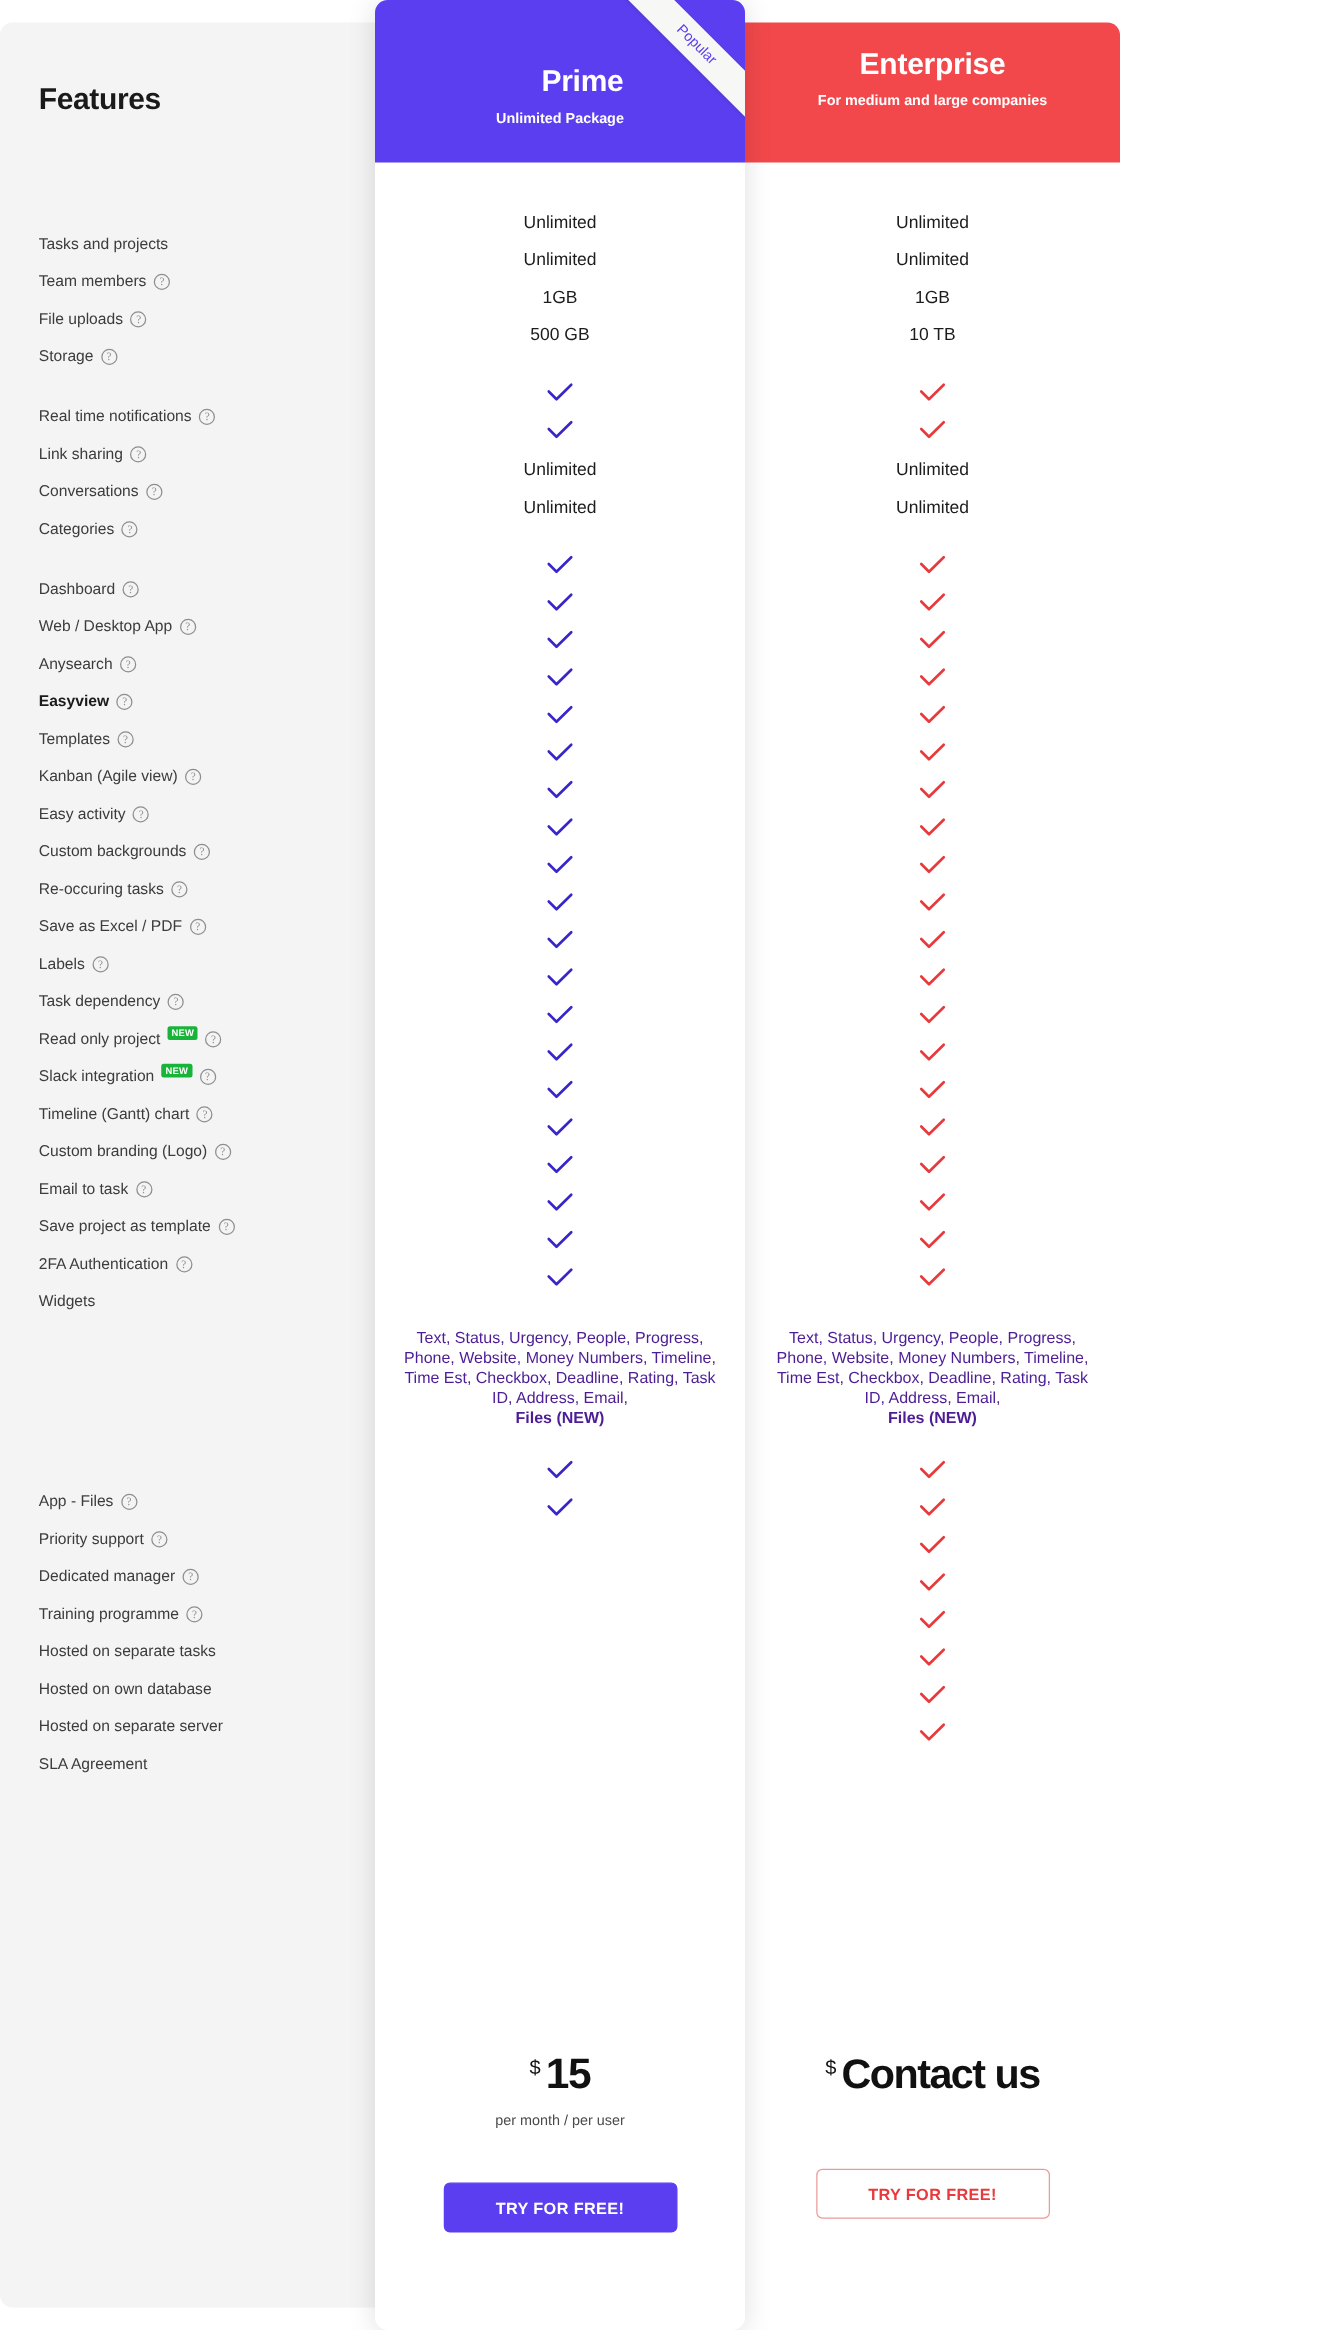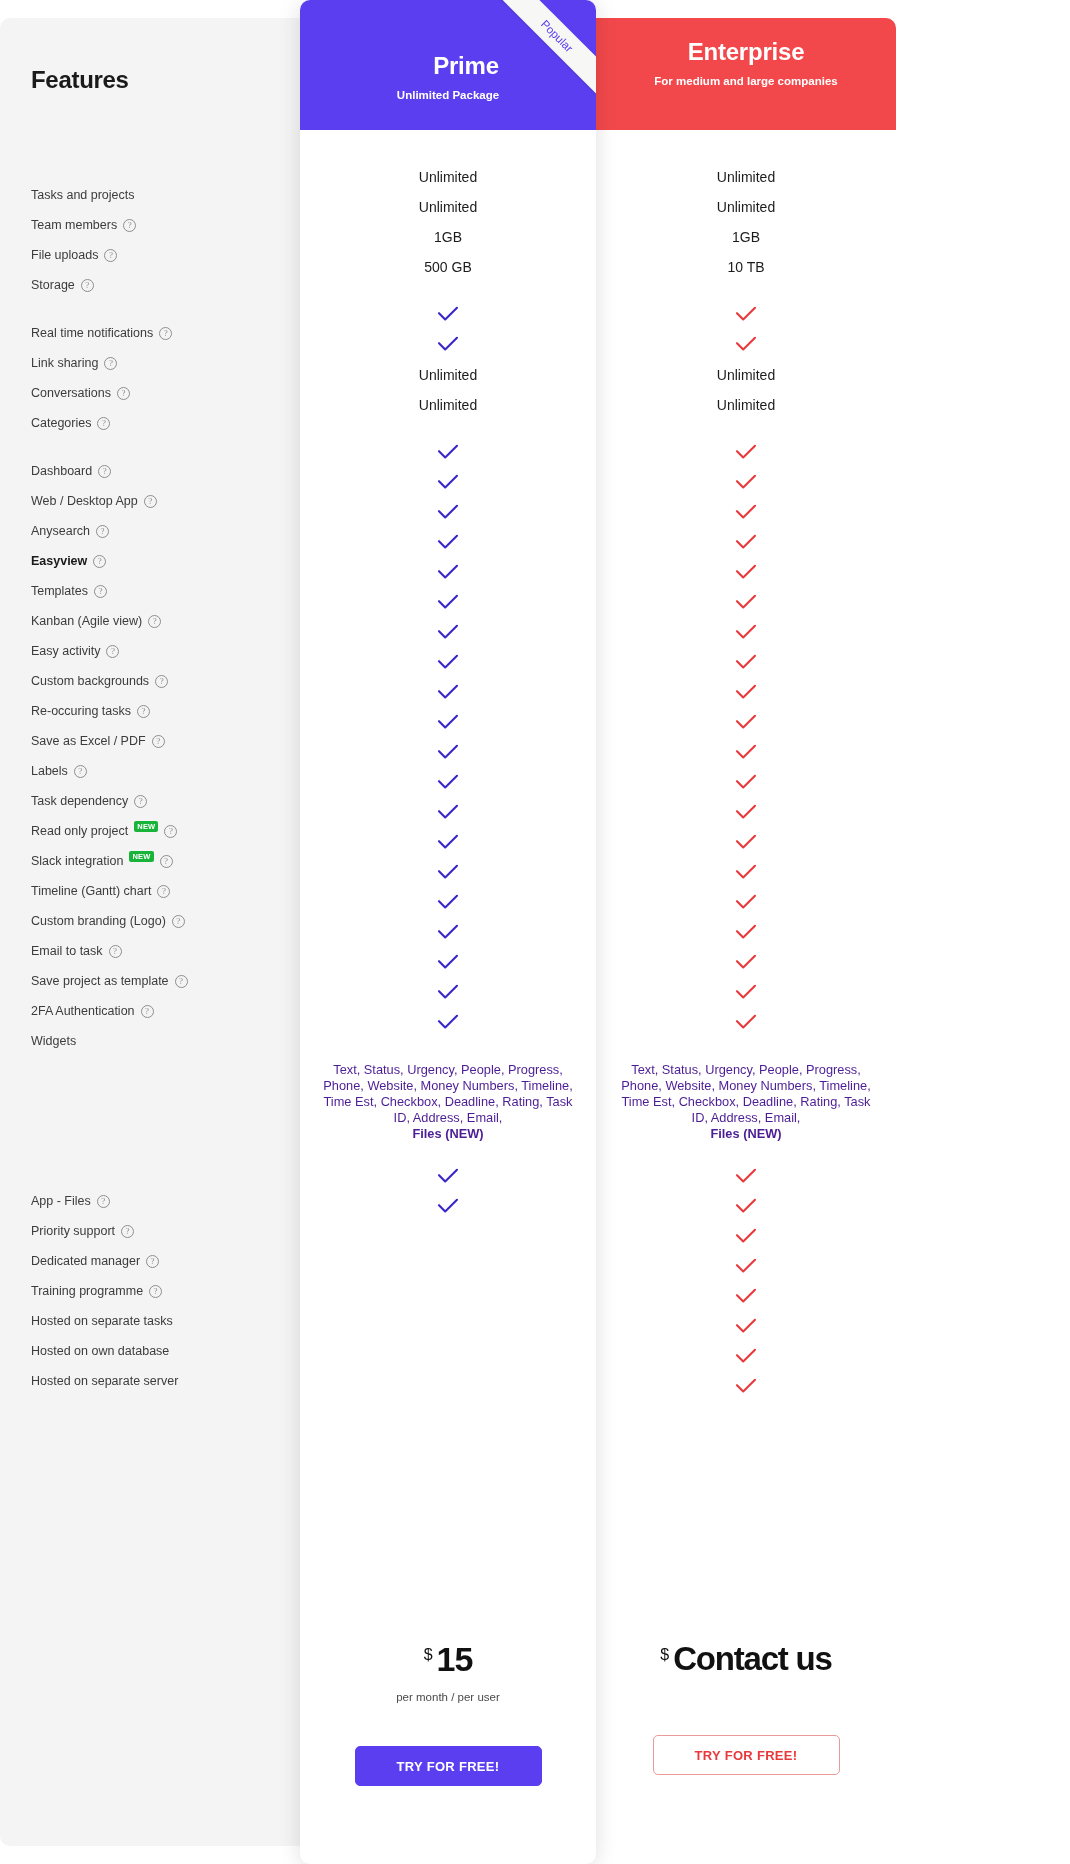--- a/index.html
+++ b/index.html
@@ -363,20 +363,23 @@
           </div>
           <div class="feat-row">
             <span class="feat-label">Hosted on separate tasks</span>
           </div>
           <div class="feat-row">
             <span class="feat-label">Hosted on own database</span>
           </div>
           <div class="feat-row">
             <span class="feat-label">Hosted on separate server</span>
           </div>
+          <div class="feat-row">
+            <span class="feat-label">SLA Agreement</span>
+          </div>
         </div>
       </div>
   </div>
 
   <div class="plan plan-prime">
     <div class="plan-head head-prime">
       <div class="ribbon">Popular</div>
       <div class="plan-name">Prime</div>
       <div class="plan-sub">Unlimited Package</div>
     </div>

